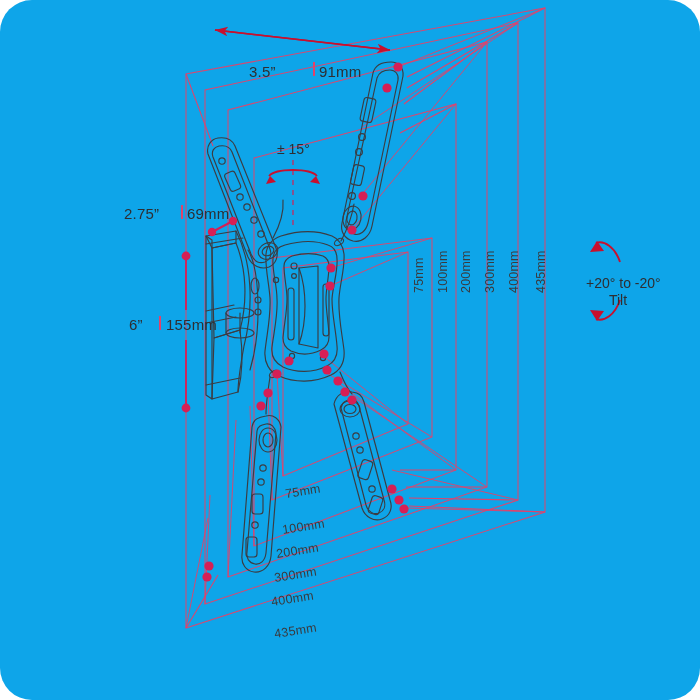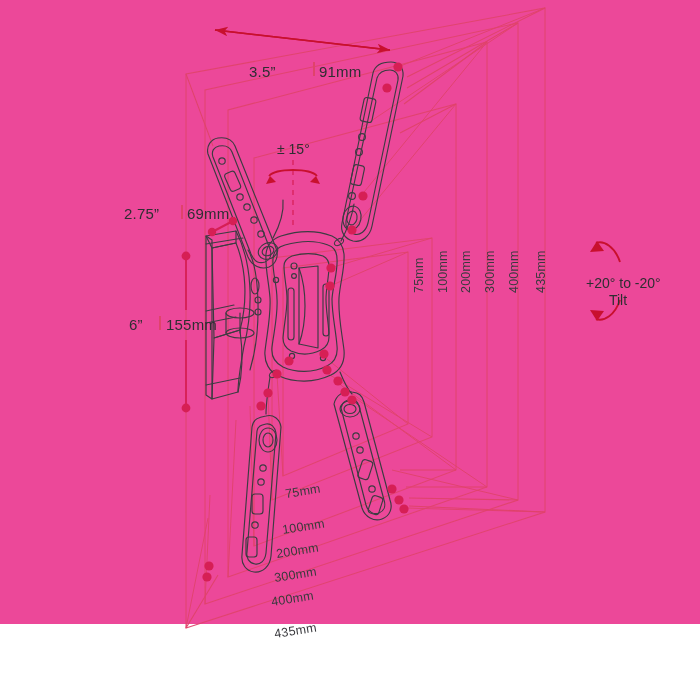--- a/index.html
+++ b/index.html
@@ -1,18 +1,18 @@
 <!DOCTYPE html>
 <html><head>
 <meta charset="utf-8">
 <style>
   html,body{margin:0;padding:0;background:#ffffff;}
   body{width:700px;height:700px;overflow:hidden;
        font-family:"Liberation Sans","DejaVu Sans",sans-serif;}
-  #stage{position:relative;width:700px;height:624px;background:#ec4899;}
+  #stage{position:relative;width:700px;height:700px;background:#0ea5e9;border-radius:32px;}
   svg{display:block;}
   .lbl{font-family:"Liberation Sans","DejaVu Sans",sans-serif;
        fill:#2e2e32;font-size:15px;letter-spacing:.2px;}
   .lbl-sm{font-family:"Liberation Sans","DejaVu Sans",sans-serif;
        fill:#3a3a3e;font-size:12.5px;letter-spacing:.2px;}
   .lbl-ang{font-family:"Liberation Sans","DejaVu Sans",sans-serif;
        fill:#2e2e32;font-size:14px;}
   .sep{stroke:#e0436b;stroke-width:2;stroke-linecap:butt;}
 </style>
 </head>

